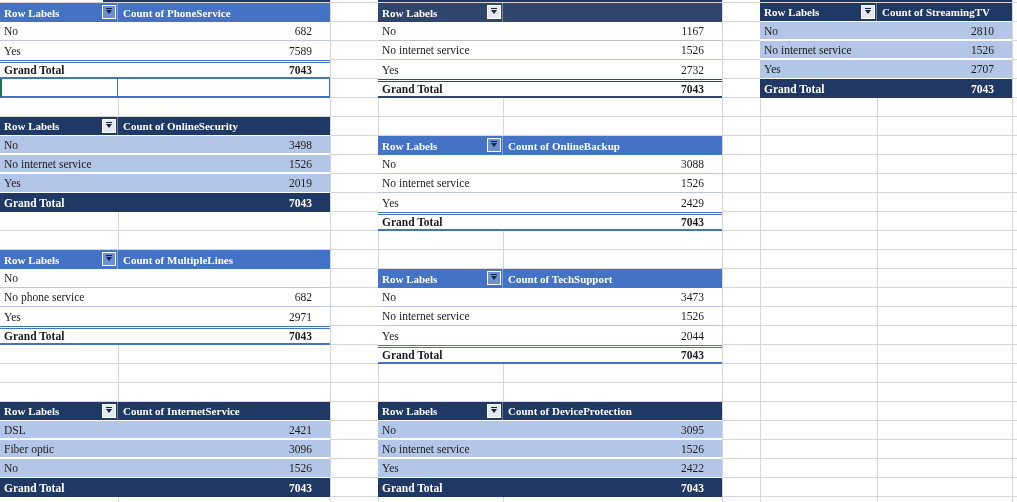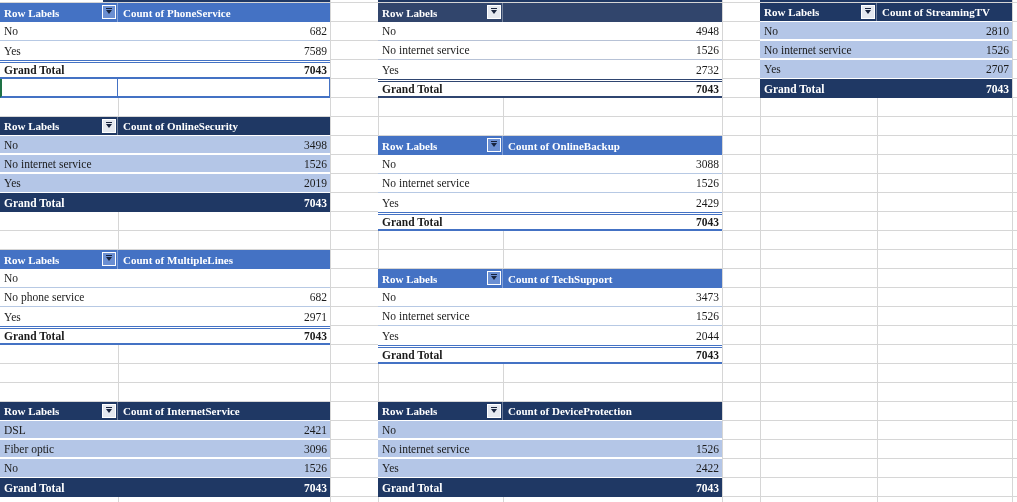--- a/index.html
+++ b/index.html
@@ -18,21 +18,21 @@
       linear-gradient(#d6d6d6,#d6d6d6),linear-gradient(#d6d6d6,#d6d6d6);
     background-repeat:repeat-y,no-repeat,no-repeat,no-repeat,no-repeat,no-repeat,no-repeat,no-repeat,no-repeat;
     background-position:0 2px,118px 0,330px 0,378px 0,503px 0,722px 0,760px 0,877px 0,1012px 0;
     background-size:100% 19px,1px 100%,1px 100%,1px 100%,1px 100%,1px 100%,1px 100%,1px 100%,1px 100%;
   }
   .sliver{position:absolute;top:0;height:2px;background:#1F3864;}
   .pivot{position:absolute;font-size:11.5px;color:#1b1b1b;}
   .prow{display:flex;height:19px;box-sizing:border-box;align-items:center;overflow:hidden;}
   .pcell{box-sizing:border-box;height:100%;display:flex;align-items:center;overflow:hidden;white-space:nowrap;}
   .plabel{padding-left:4px;position:relative;flex:0 0 auto;}
-  .pvalue{flex:1 1 auto;justify-content:flex-end;padding-right:3px;}
+  .pvalue{flex:1 1 auto;justify-content:flex-end;padding-right:18px;}
   .phead{font-weight:bold;color:#fff;font-size:11px;}
   .phead .pvalue{justify-content:flex-start;padding-left:5px;}
   .gt{font-weight:bold;text-align:right;}
   
   .style-lightblue .phead{background:#4472C4;}
   .style-lightblue .pdata{background:#fff;border-bottom:1px solid #b7c9e4;}
   .style-lightblue .pdata.last{border-bottom:none;}
   .style-lightblue .gt{background:#fff;border-top:3px double #4472C4;border-bottom:2px solid #4472C4;}
   .style-lightblue .filter-btn{background:#6b8fd2;}
   
@@ -102,21 +102,21 @@
       <div class="prow phead">
         <div class="pcell plabel" style="width: 125px;">
           <div>Row Labels</div>
           <div class="filter-btn">
             <div class="filter-glyph"></div>
           </div>
         </div>
       </div>
       <div class="prow pdata">
         <div class="pcell plabel" style="width: 125px;">No</div>
-        <div class="pcell pvalue">4948</div>
+        <div class="pcell pvalue">1167</div>
       </div>
       <div class="prow pdata">
         <div class="pcell plabel" style="width: 125px;">No internet service</div>
         <div class="pcell pvalue">1526</div>
       </div>
       <div class="prow pdata last">
         <div class="pcell plabel" style="width: 125px;">Yes</div>
         <div class="pcell pvalue">2732</div>
       </div>
       <div class="prow gt">
@@ -290,20 +290,21 @@
         <div class="pcell plabel" style="width: 125px;">
           <div>Row Labels</div>
           <div class="filter-btn">
             <div class="filter-glyph"></div>
           </div>
         </div>
         <div class="pcell pvalue">Count of DeviceProtection</div>
       </div>
       <div class="prow pdata">
         <div class="pcell plabel" style="width: 125px;">No</div>
+        <div class="pcell pvalue">3095</div>
       </div>
       <div class="prow pdata">
         <div class="pcell plabel" style="width: 125px;">No internet service</div>
         <div class="pcell pvalue">1526</div>
       </div>
       <div class="prow pdata last">
         <div class="pcell plabel" style="width: 125px;">Yes</div>
         <div class="pcell pvalue">2422</div>
       </div>
       <div class="prow gt">

